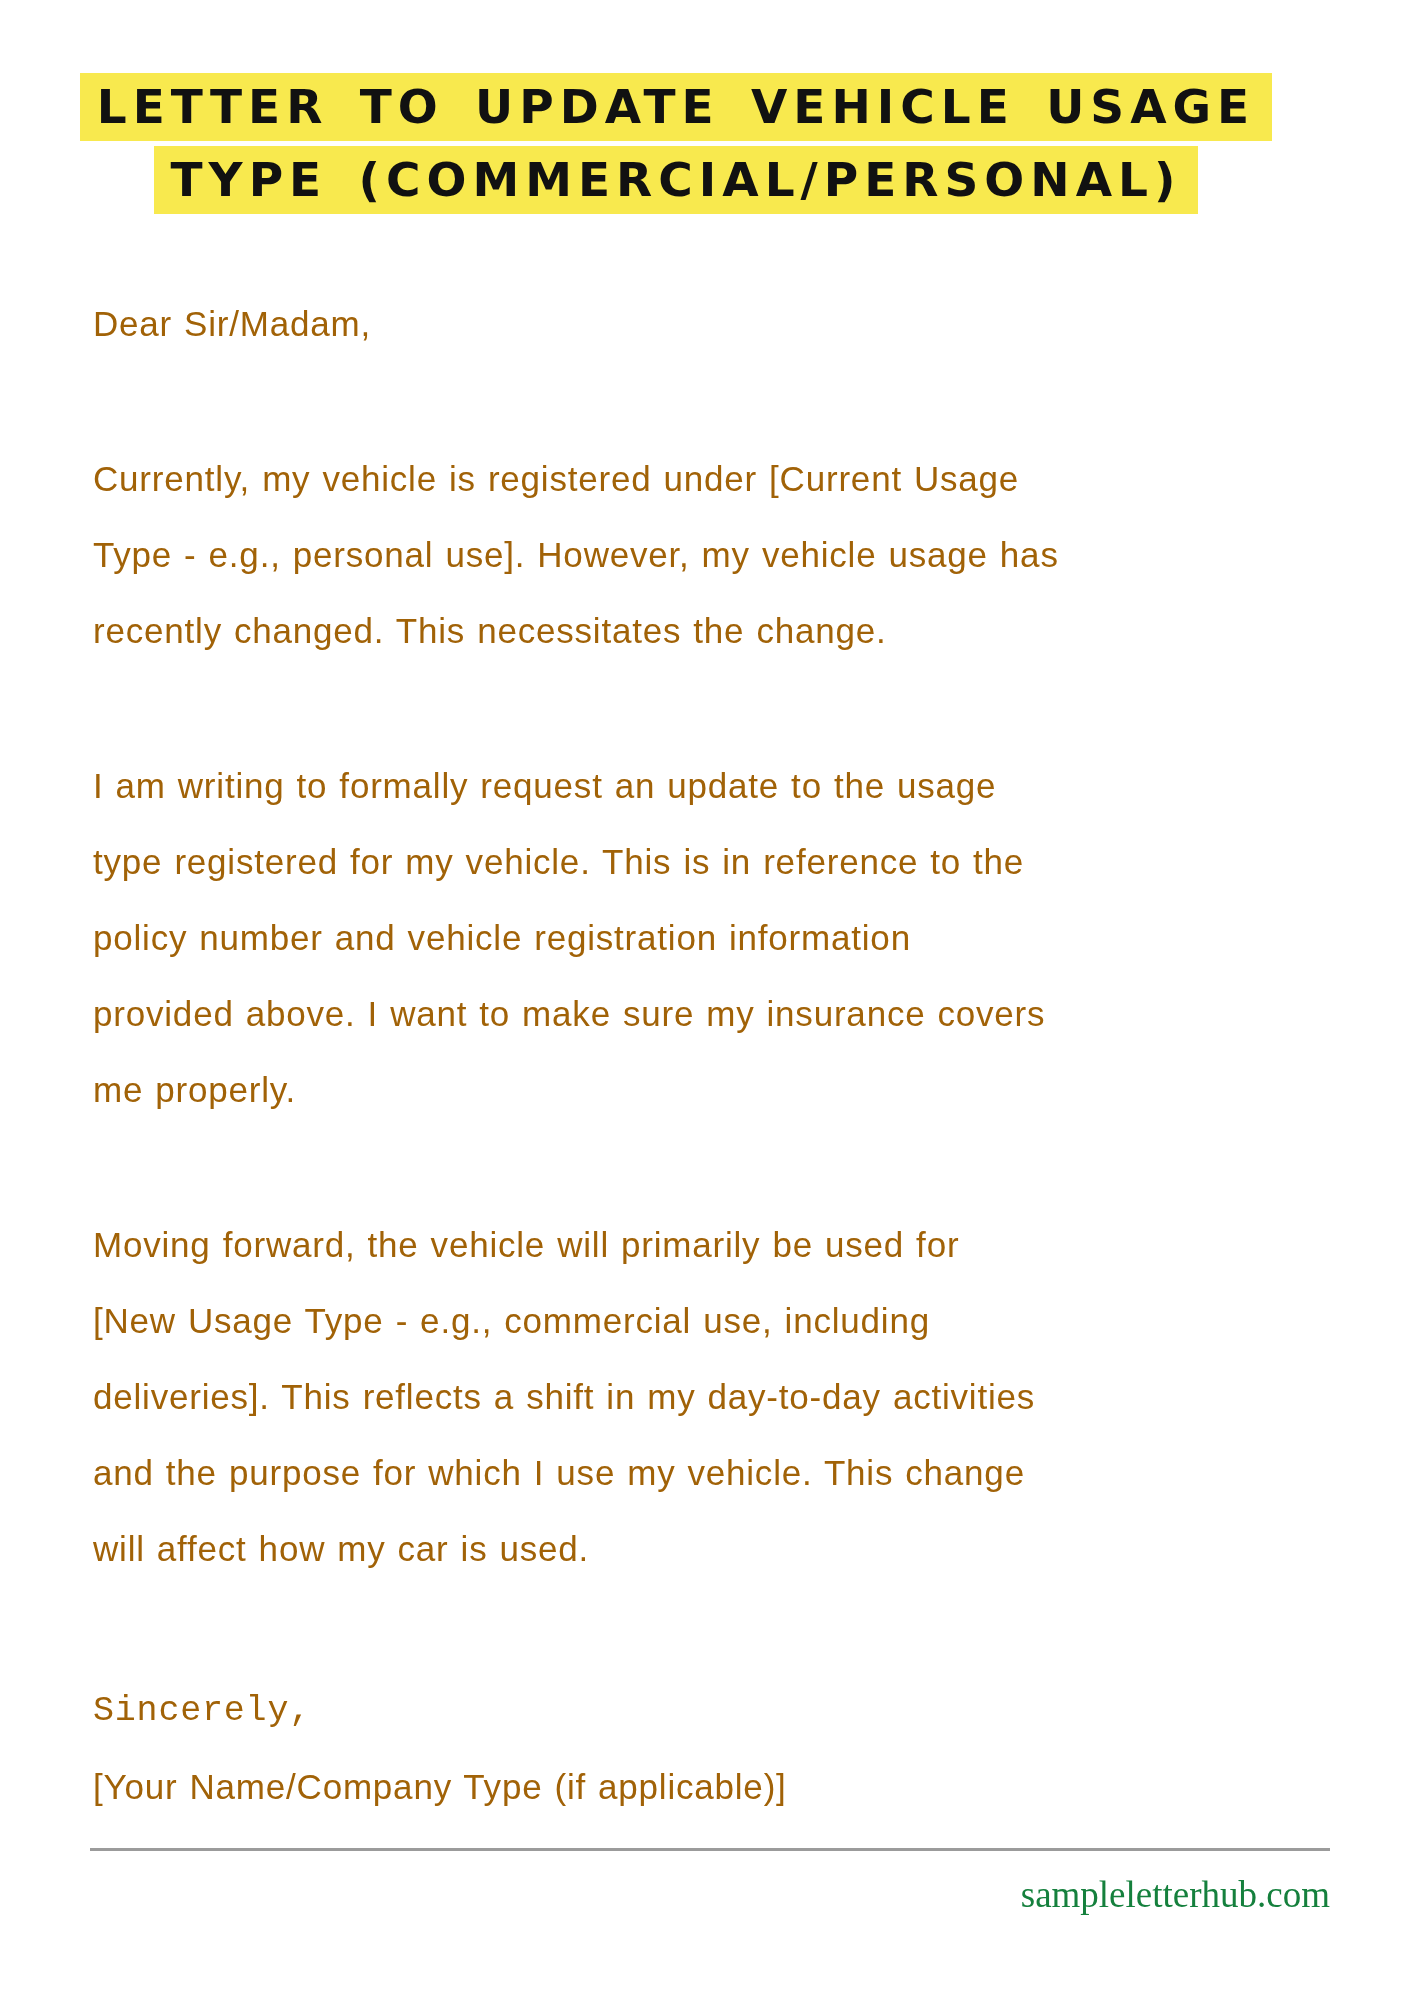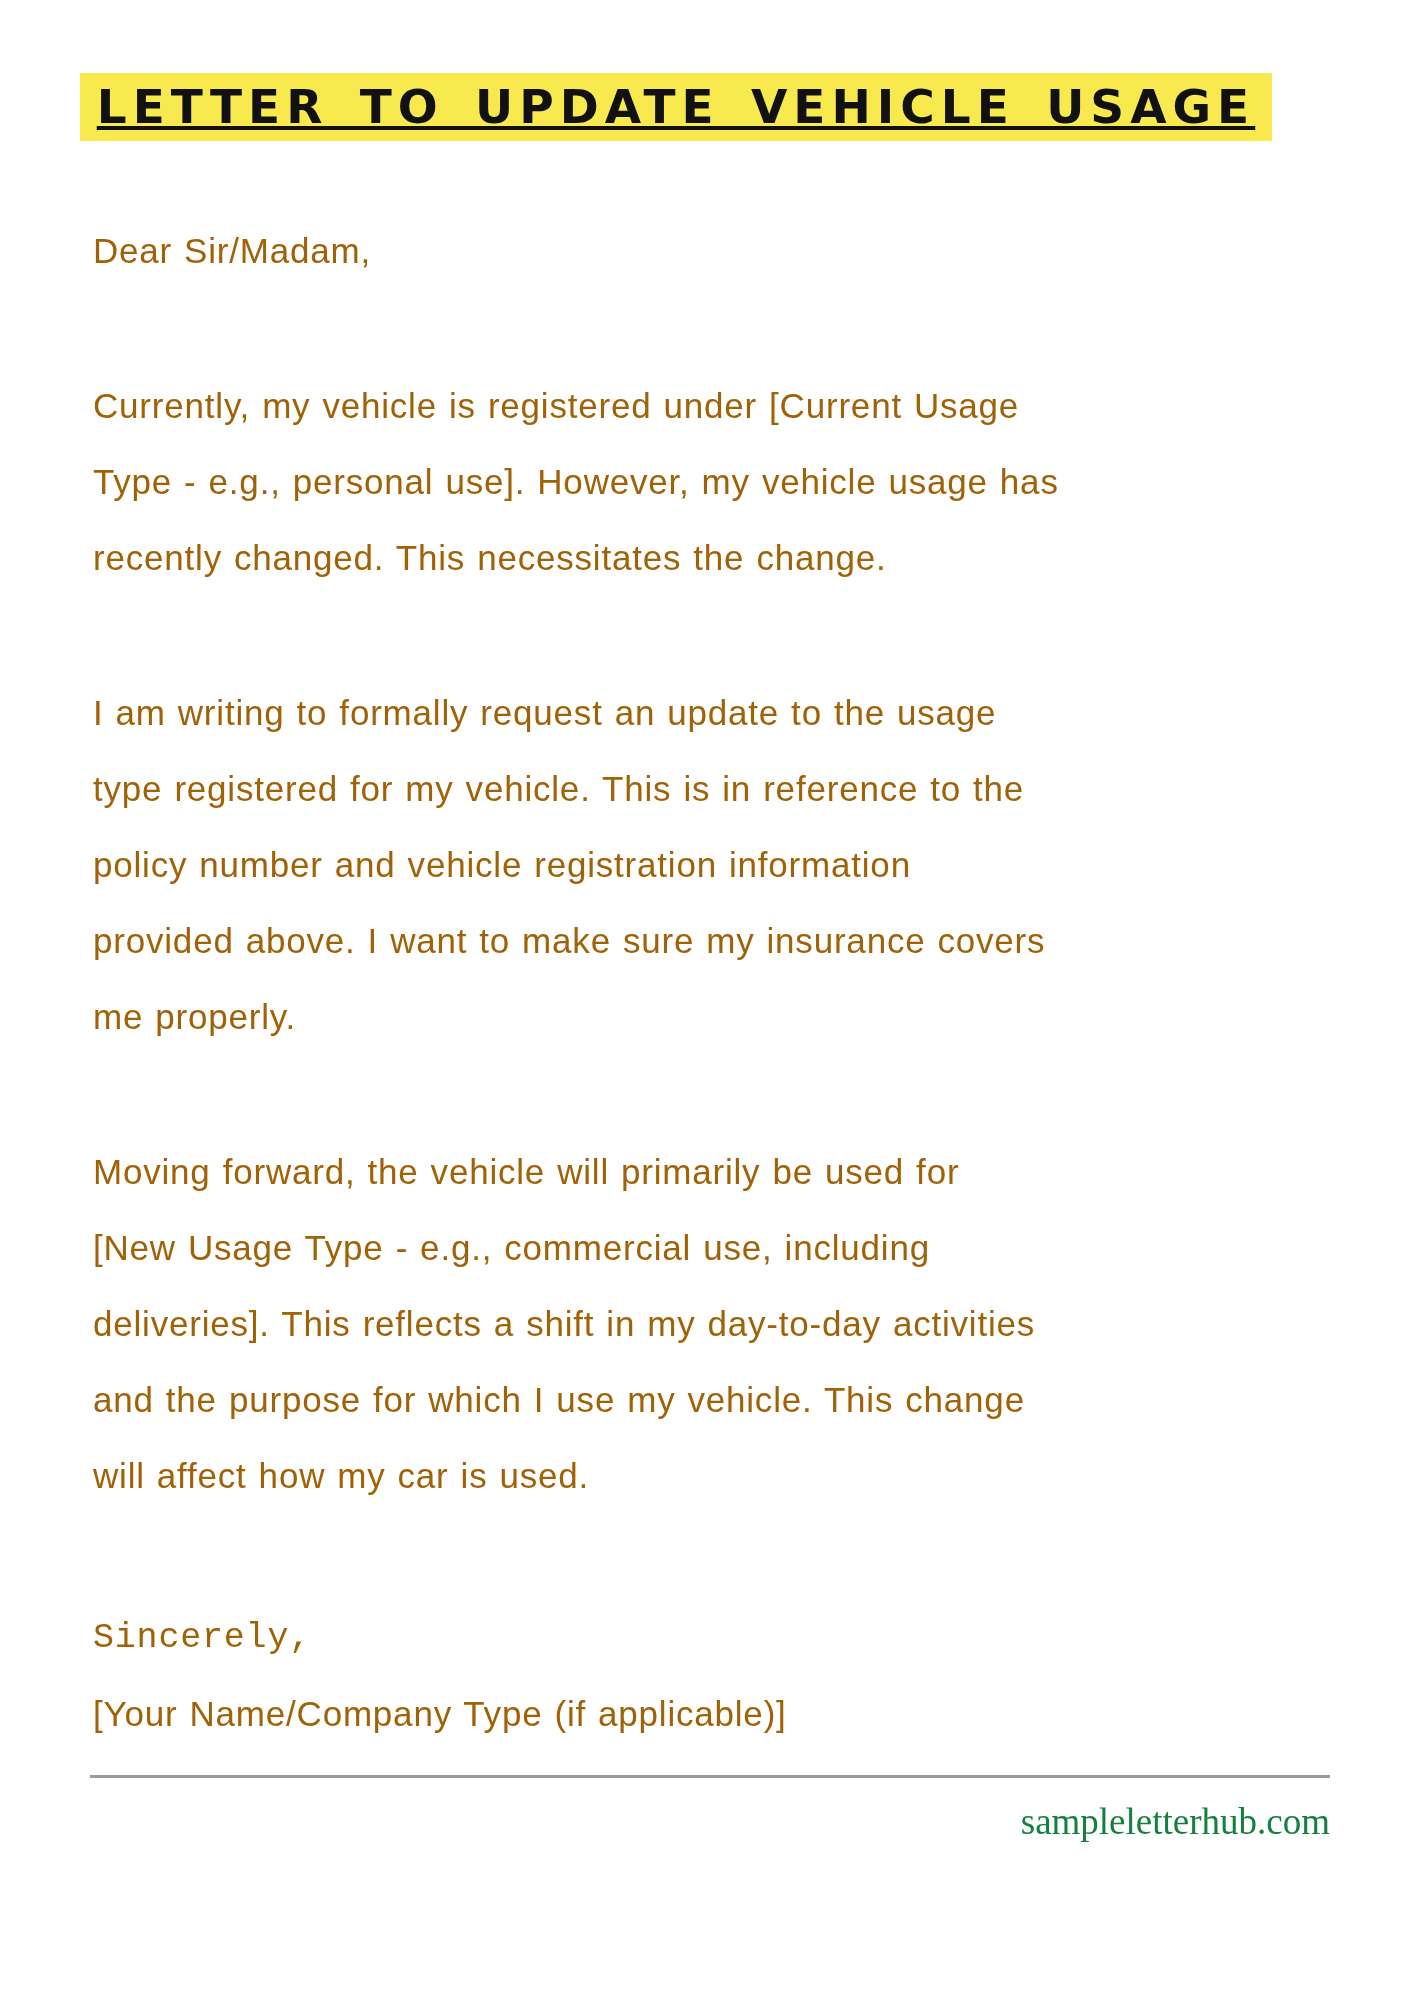--- a/index.html
+++ b/index.html
@@ -23,21 +23,20 @@
     display: inline-block;
     background: #f8e94e;
     color: #111111;
     font-family: "DejaVu Sans", sans-serif;
     font-weight: 700;
     font-size: 47px;
     line-height: 1.45;
     letter-spacing: 6px;
     word-spacing: 9px;
     padding: 0 17px;
-    text-decoration: underline;
   }
   
   .letter {
     margin: 72px 60px 0 93px;
     color: #a16207;
     font-size: 35px;
     line-height: 76px;
     letter-spacing: 0.8px;
     word-spacing: 1.5px;
     font-weight: 400;
@@ -66,20 +65,23 @@
 </style>
 </head>
 <body>
 
 <div class="page">
 
   <div class="title-block">
     <div class="title-line">
       <span class="hl">LETTER TO UPDATE VEHICLE USAGE</span>
     </div>
+    <div class="title-line">
+      <span class="hl">TYPE (COMMERCIAL/PERSONAL)</span>
+    </div>
   </div>
 
   <div class="letter">
     <div class="salutation">Dear Sir/Madam,</div>
 
     <div class="para">Currently, my vehicle is registered under [Current Usage
 Type - e.g., personal use]. However, my vehicle usage has
 recently changed. This necessitates the change.</div>
     <div class="para">I am writing to formally request an update to the usage
 type registered for my vehicle. This is in reference to the

